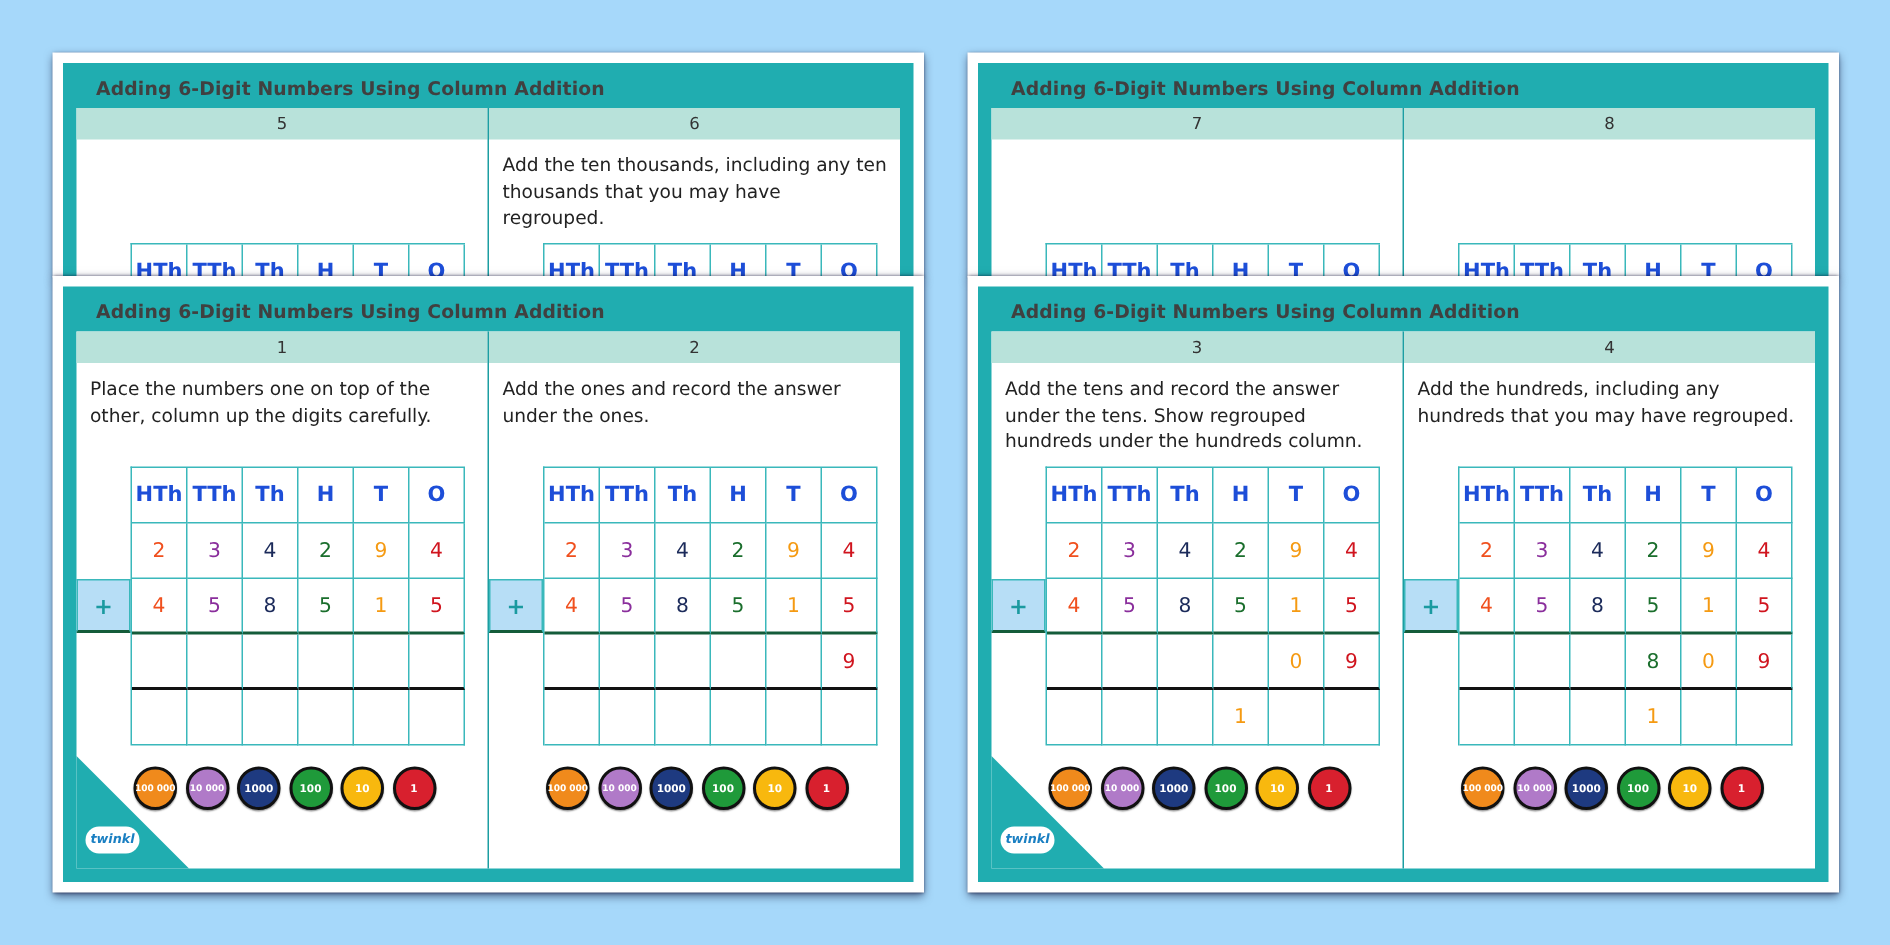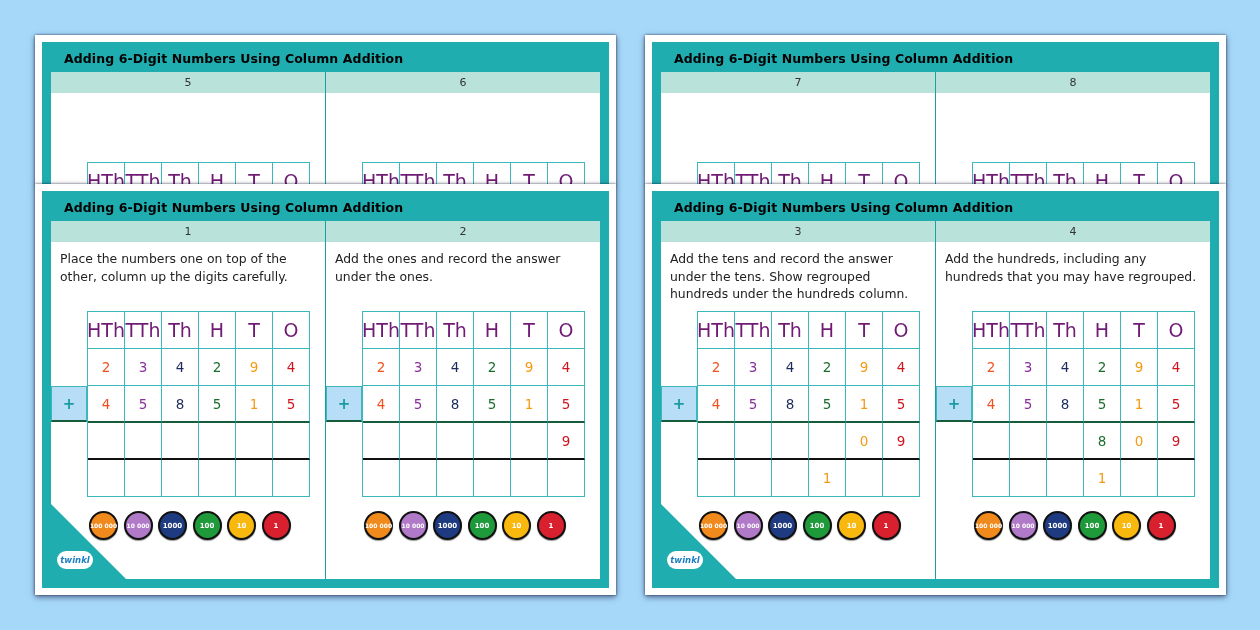--- a/index.html
+++ b/index.html
@@ -12,21 +12,21 @@
     position:absolute; background:#ffffff;
     box-shadow: 0 2px 6px rgba(0,0,40,0.55), 0 0 2px rgba(0,0,40,0.6);
   }
   .sheet.back { height:150px; overflow:hidden; }
   .frame {
     position:absolute; left:7px; top:7px; right:7px; bottom:7px;
     background:#20adb0;
   }
   .title {
     position:absolute; left:22px; top:6px; height:22px; line-height:22px;
-    color:#000000; font-weight:bold; font-size:12.5px; letter-spacing:0.1px;
+    color:#404040; font-weight:bold; font-size:12.5px; letter-spacing:0.1px;
   }
   .content {
     position:absolute; left:9px; right:9px; top:30px; bottom:9px;
     background:#ffffff; display:flex;
   }
   .col { flex:1; position:relative; }
   .col + .col { border-left:1px solid #1c9ea2; }
   .step-head {
     height:21px; line-height:21px; text-align:center; background:#b8e2da;
     font-size:11px; color:#333;
@@ -39,21 +39,21 @@
     position:absolute; left:36px; top:90px;
     display:grid; grid-template-columns: repeat(6, 37px);
     grid-template-rows: repeat(5, 37px);
     border-top:1px solid #3ab8bb; border-left:1px solid #3ab8bb;
   }
   .cell {
     border-right:1px solid #3ab8bb; border-bottom:1px solid #3ab8bb;
     display:flex; align-items:center; justify-content:center;
     font-size:13.5px; box-sizing:border-box;
   }
-  .cell.hdr { color:#701a75; font-weight:normal; font-size:19px; }
+  .cell.hdr { color:#1d4ed8; font-weight:bold; font-size:14px; }
   .row2 { border-bottom:2px solid #145c3a; }
   .row3 { border-bottom:2px solid #111; }
   .plus {
     position:absolute; left:0px; top:165px; width:36px; height:36px;
     background:#b7def6; border:1px solid #3ab8bb; border-bottom:2px solid #145c3a;
     box-sizing:border-box;
     display:flex; align-items:center; justify-content:center;
     color:#1a9aa0; font-weight:bold; font-size:15px;
   }
   .coins {
@@ -90,20 +90,21 @@
             <div class="cell hdr">HTh</div>
             <div class="cell hdr">TTh</div>
             <div class="cell hdr">Th</div>
             <div class="cell hdr">H</div>
             <div class="cell hdr">T</div>
             <div class="cell hdr">O</div>
           </div>
       </div>
       <div class="col">
         <div class="step-head">6</div>
+        <div class="step-text">Add the ten thousands, including any ten thousands that you may have regrouped.</div>
         <div class="grid">
             <div class="cell hdr">HTh</div>
             <div class="cell hdr">TTh</div>
             <div class="cell hdr">Th</div>
             <div class="cell hdr">H</div>
             <div class="cell hdr">T</div>
             <div class="cell hdr">O</div>
           </div>
       </div>
     </div>

